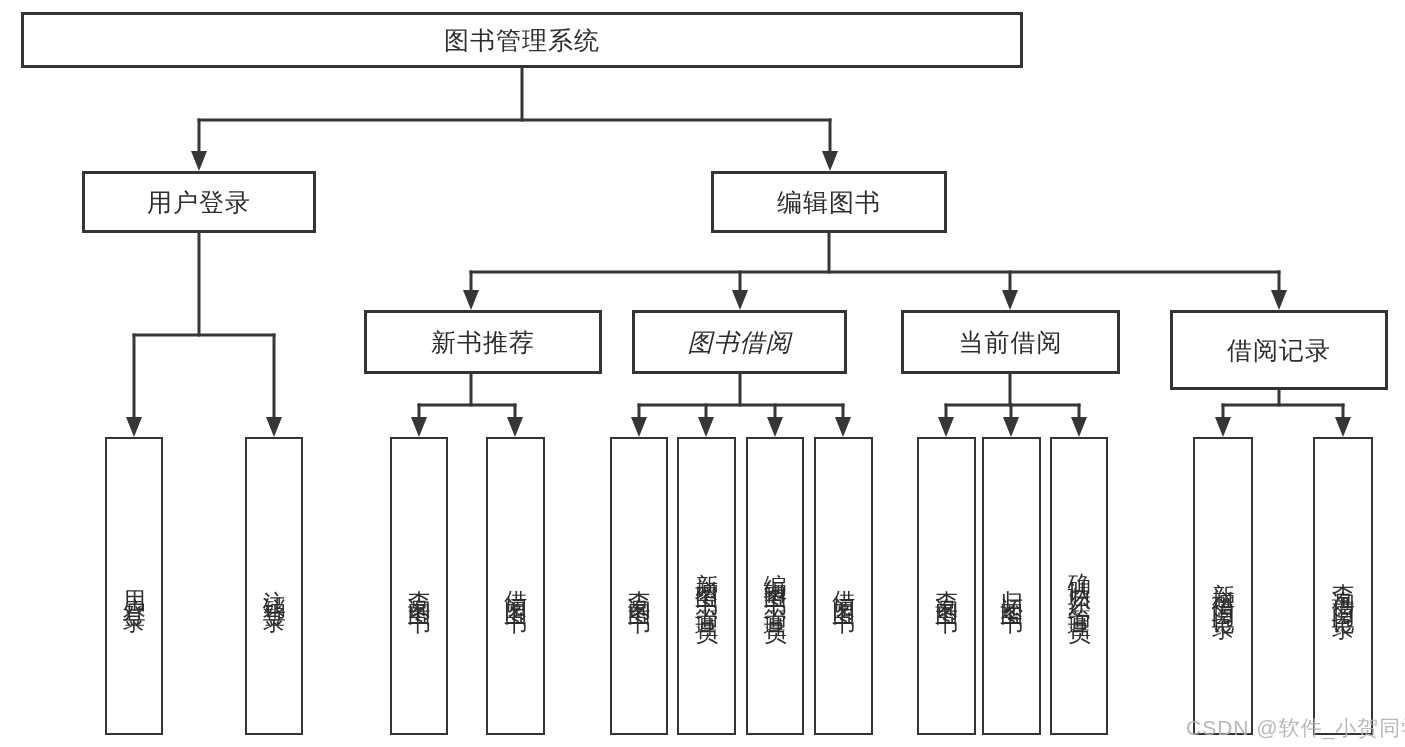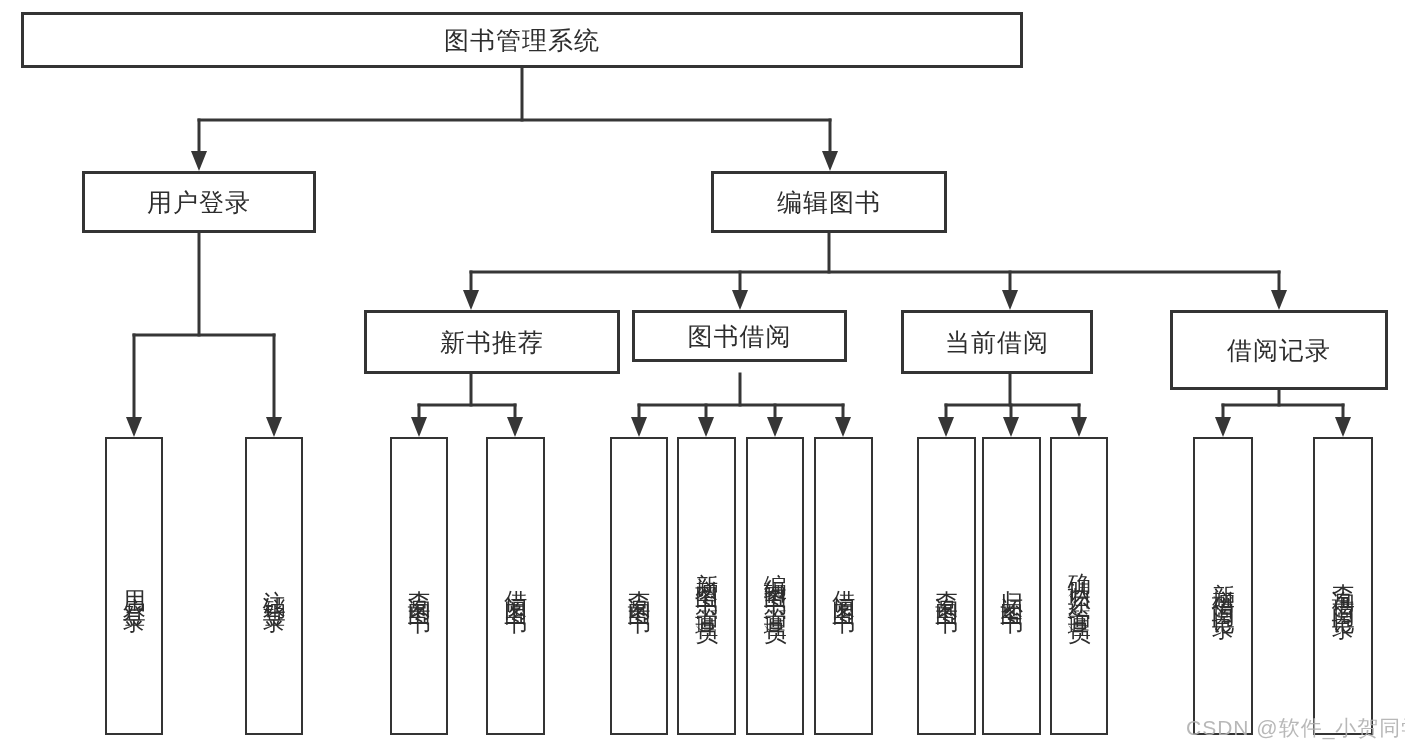--- a/index.html
+++ b/index.html
@@ -16,23 +16,23 @@
   .node{
     position:absolute;z-index:2;box-sizing:border-box;
     border:3px solid #343434;background:#fff;
     display:flex;align-items:center;justify-content:center;
     font-size:25px;color:#2d2d2d;letter-spacing:1px;
     white-space:nowrap;
   }
   .n-root{left:21px;top:12px;width:1002px;height:56px;}
   .n-l2a{left:82px;top:171px;width:234px;height:62px;}
   .n-l2b{left:711px;top:171px;width:236px;height:62px;}
-  .n-l3a{left:364px;top:310px;width:256px;height:64px;}
-  .n-l3b{left:632px;top:310px;width:215px;height:52px;}
-  .n-l3c{left:901px;top:310px;width:192px;height:64px;}
+  .n-l3a{left:364px;top:310px;width:238px;height:64px;}
+  .n-l3b{left:632px;top:310px;width:215px;height:64px;font-style:italic;}
+  .n-l3c{left:901px;top:310px;width:219px;height:64px;}
   .n-l3d{left:1170px;top:310px;width:218px;height:80px;}
   .leaf{
     position:absolute;z-index:2;box-sizing:border-box;
     top:437px;height:298px;width:58px;
     border:2px solid #343434;background:#fff;
     display:flex;align-items:center;justify-content:center;
   }
   .leaf .vtext{
     writing-mode:vertical-rl;
     font-size:23px;letter-spacing:7px;line-height:1.1;

